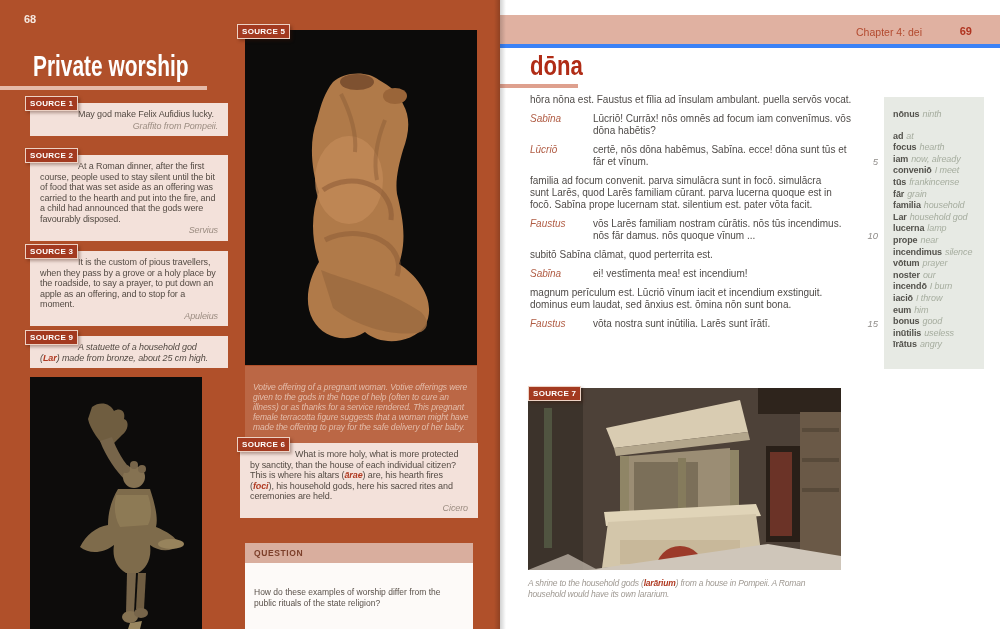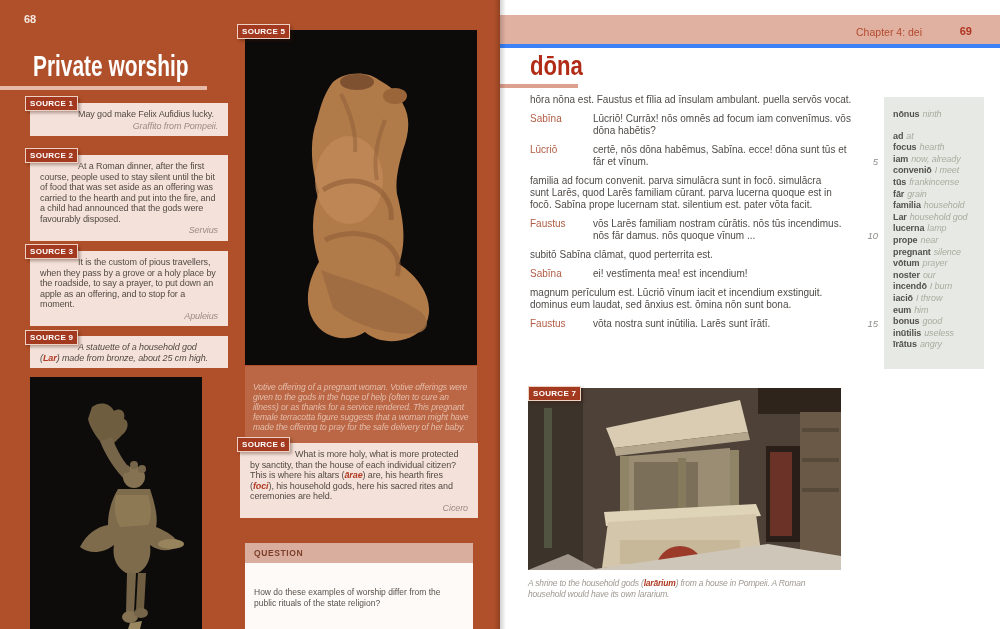--- a/index.html
+++ b/index.html
@@ -34,21 +34,21 @@
   .page-right{position:absolute;left:500px;top:0;width:500px;height:629px;background:#ffffff;}
   .rp-band{position:absolute;left:0;top:0;width:500px;height:33px;background:#e0b1a1;border-bottom:4px solid #3b82f6;margin-top:15px;}
   .rp-chapter{position:absolute;right:78px;top:11px;color:#b34a2f;font-size:10.5px;}
   .pageno-right{position:absolute;right:28px;top:10px;color:#b03420;font-size:11px;font-weight:bold;}
   .rp-title{position:absolute;left:30px;top:51px;color:#b02c16;font-size:27px;font-weight:bold;
     white-space:nowrap;transform:scaleX(.82);transform-origin:left top;}
   .rp-title-bar{position:absolute;left:0;top:84px;width:78px;height:4px;background:#dea08e;}
   .latin-block{position:absolute;left:30px;top:94px;width:350px;color:#4f4b48;font-size:10px;line-height:12px;}
   .latin-block .row{position:relative;margin-bottom:7px;}
   .latin{white-space:pre;font-family:"Liberation Sans","DejaVu Sans",sans-serif;}
-  .speaker{position:absolute;left:0;top:0;color:#b05c44;}
+  .speaker{position:absolute;left:0;top:0;font-style:italic;color:#b05c44;}
   .speech{margin-left:63px;}
   .lineno{position:absolute;right:2px;bottom:0;font-style:italic;color:#8f8c89;font-size:9.5px;}
   .vocab{position:absolute;left:384px;top:97px;width:100px;height:272px;background:#e7eae4;
     padding:12px 9px;font-size:9px;line-height:11.6px;letter-spacing:-.1px;}
   .vrow{white-space:nowrap;}
   .vrow.vgap{margin-top:10px;}
   .vword{font-weight:bold;color:#53524c;}
   .vgloss{font-style:italic;color:#a6ad9f;margin-left:3px;}
   .s7-caption{position:absolute;left:28px;top:578px;width:335px;color:#a09a93;font-style:italic;
     font-size:8.5px;line-height:11px;letter-spacing:-.2px;}
@@ -194,21 +194,21 @@
       <div class="vrow vgap"><span class="vword">ad</span><span class="vgloss">at</span></div>
       <div class="vrow"><span class="vword">focus</span><span class="vgloss">hearth</span></div>
       <div class="vrow"><span class="vword">iam</span><span class="vgloss">now, already</span></div>
       <div class="vrow"><span class="vword">conveniō</span><span class="vgloss">I meet</span></div>
       <div class="vrow"><span class="vword">tūs</span><span class="vgloss">frankincense</span></div>
       <div class="vrow"><span class="vword">fār</span><span class="vgloss">grain</span></div>
       <div class="vrow"><span class="vword">familia</span><span class="vgloss">household</span></div>
       <div class="vrow"><span class="vword">Lar</span><span class="vgloss">household god</span></div>
       <div class="vrow"><span class="vword">lucerna</span><span class="vgloss">lamp</span></div>
       <div class="vrow"><span class="vword">prope</span><span class="vgloss">near</span></div>
-      <div class="vrow"><span class="vword">pregnant</span><span class="vgloss">silence</span></div>
+      <div class="vrow"><span class="vword">incendimus</span><span class="vgloss">silence</span></div>
       <div class="vrow"><span class="vword">vōtum</span><span class="vgloss">prayer</span></div>
       <div class="vrow"><span class="vword">noster</span><span class="vgloss">our</span></div>
       <div class="vrow"><span class="vword">incendō</span><span class="vgloss">I burn</span></div>
       <div class="vrow"><span class="vword">iaciō</span><span class="vgloss">I throw</span></div>
       <div class="vrow"><span class="vword">eum</span><span class="vgloss">him</span></div>
       <div class="vrow"><span class="vword">bonus</span><span class="vgloss">good</span></div>
       <div class="vrow"><span class="vword">inūtilis</span><span class="vgloss">useless</span></div>
       <div class="vrow"><span class="vword">īrātus</span><span class="vgloss">angry</span></div>
     </div>
 

